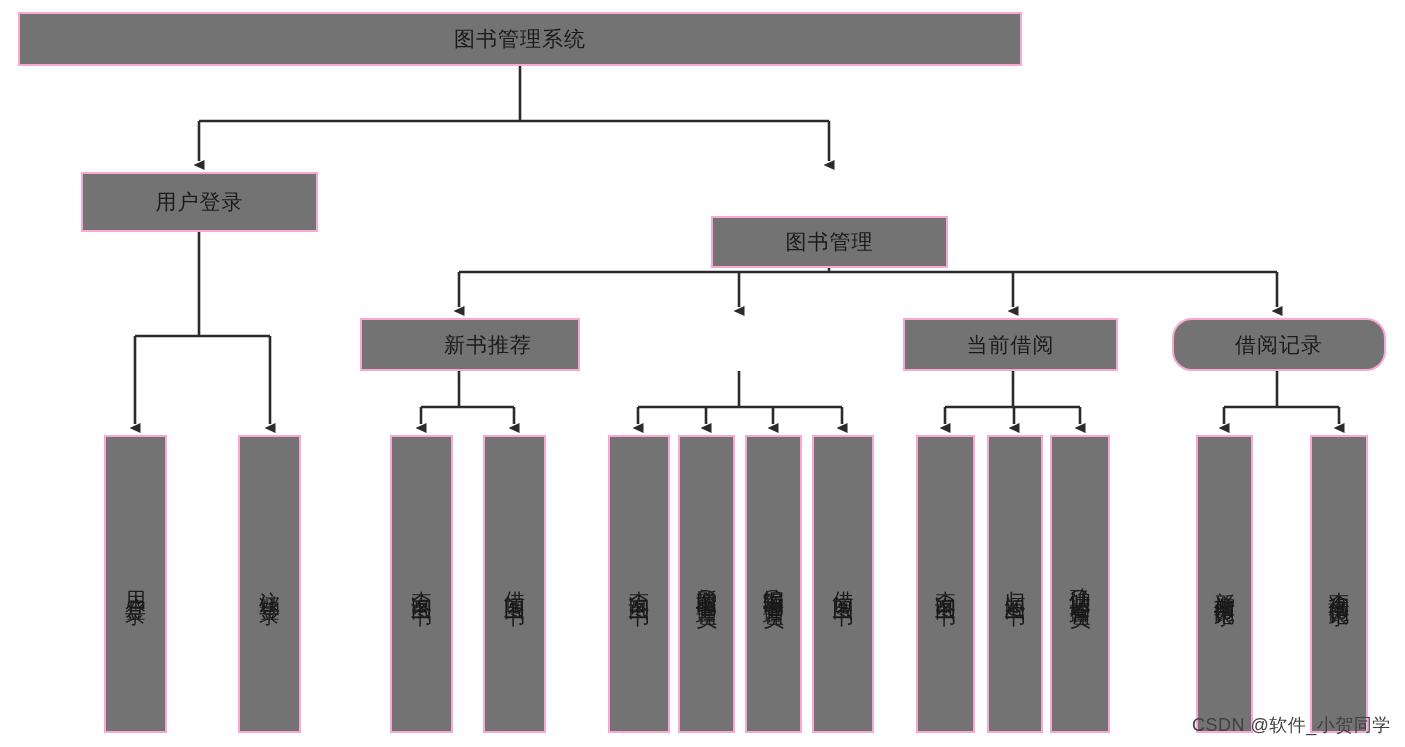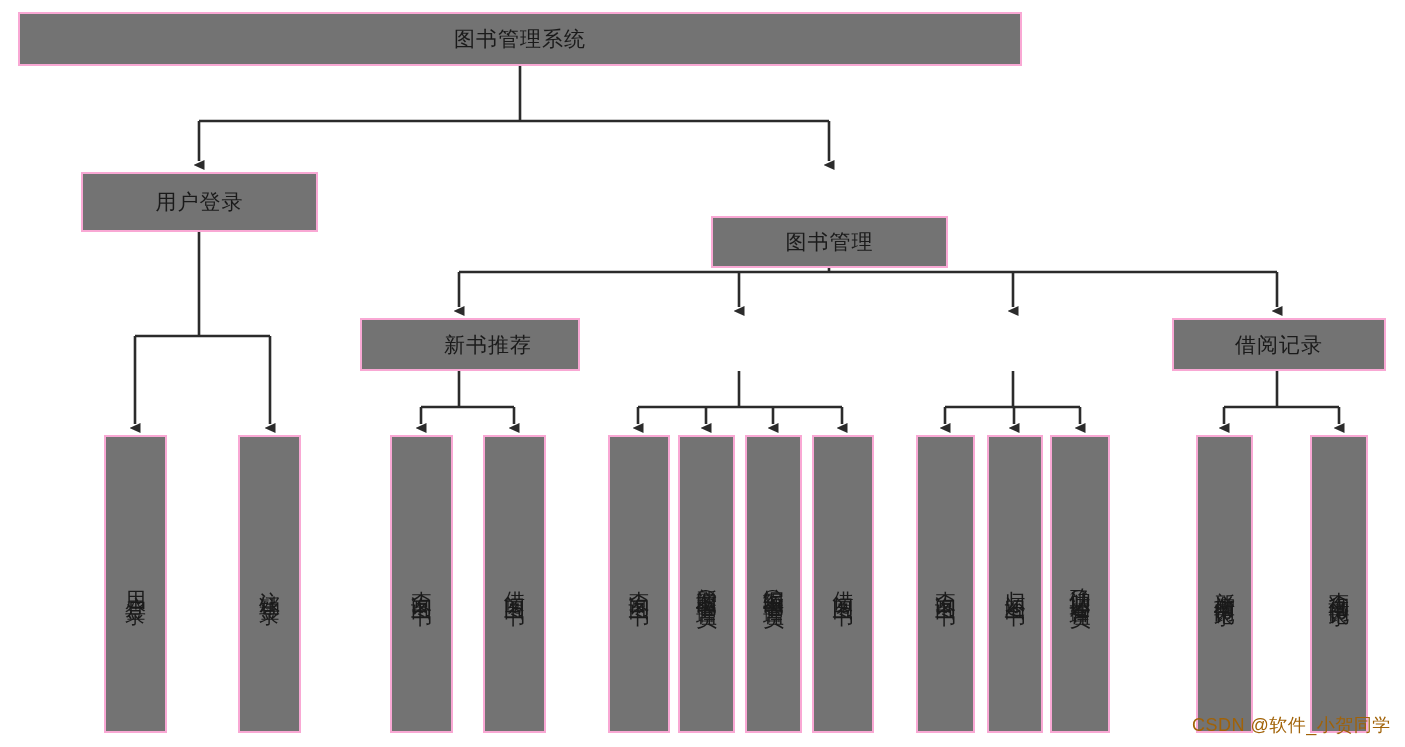--- a/index.html
+++ b/index.html
@@ -45,21 +45,21 @@
     font-size: 21px;
     letter-spacing: 5px;
     line-height: 1.05;
     padding: 4px 0;
   }
   .node-v.tall {
     letter-spacing: 3px;
   }
   .watermark {
     position: absolute;
-    color: #a16207;
+    color: #404040;
     font-size: 18px;
     letter-spacing: 0.5px;
     white-space: nowrap;
     user-select: none;
     text-align: right;
   }
 </style>
 </head>
 <body>
 
@@ -114,21 +114,22 @@
       <path d="M1339,407 L1339,424" marker-end="url(#arrow)"></path>
     </g>
   </svg>
 
   <div class="node node-h" style="left:18px; top:12px; width:1004px; height:54px;">图书管理系统</div>
 
   <div class="node node-h" style="left:81px; top:172px; width:237px; height:60px;">用户登录</div>
   <div class="node node-h" style="left:711px; top:172px; width:237px; height:52px;margin-top:44px;">图书管理</div>
 
   <div class="node node-h" style="left:360px; top:318px; width:220px; height:53px;padding-left:36px;">新书推荐</div>
-  <div class="node node-h" style="left:1172px; top:318px; width:214px; height:53px;">借阅记录</div>
+  <div class="node node-h" style="left:903px; top:318px; width:215px; height:53px;">当前借阅</div>
+  <div class="node node-h" style="left:1172px; top:318px; width:214px; height:53px;border-radius:20px;">借阅记录</div>
 
   <div class="node node-v" style="left:104px; top:435px; width:63px; height:298px;">用户登录</div>
   <div class="node node-v" style="left:238px; top:435px; width:63px; height:298px;">注销登录</div>
   <div class="node node-v" style="left:390px; top:435px; width:63px; height:298px;">查询图书</div>
   <div class="node node-v" style="left:483px; top:435px; width:63px; height:298px;">借阅图书</div>
   <div class="node node-v" style="left:608px; top:435px; width:62px; height:298px;">查询图书</div>
   <div class="node node-v tall" style="left:678px; top:435px; width:57px; height:298px;">新增图书（管理员）</div>
   <div class="node node-v tall" style="left:745px; top:435px; width:57px; height:298px;">编辑图书（管理员）</div>
   <div class="node node-v" style="left:812px; top:435px; width:62px; height:298px;">借阅图书</div>
   <div class="node node-v" style="left:916px; top:435px; width:59px; height:298px;">查询图书</div>

